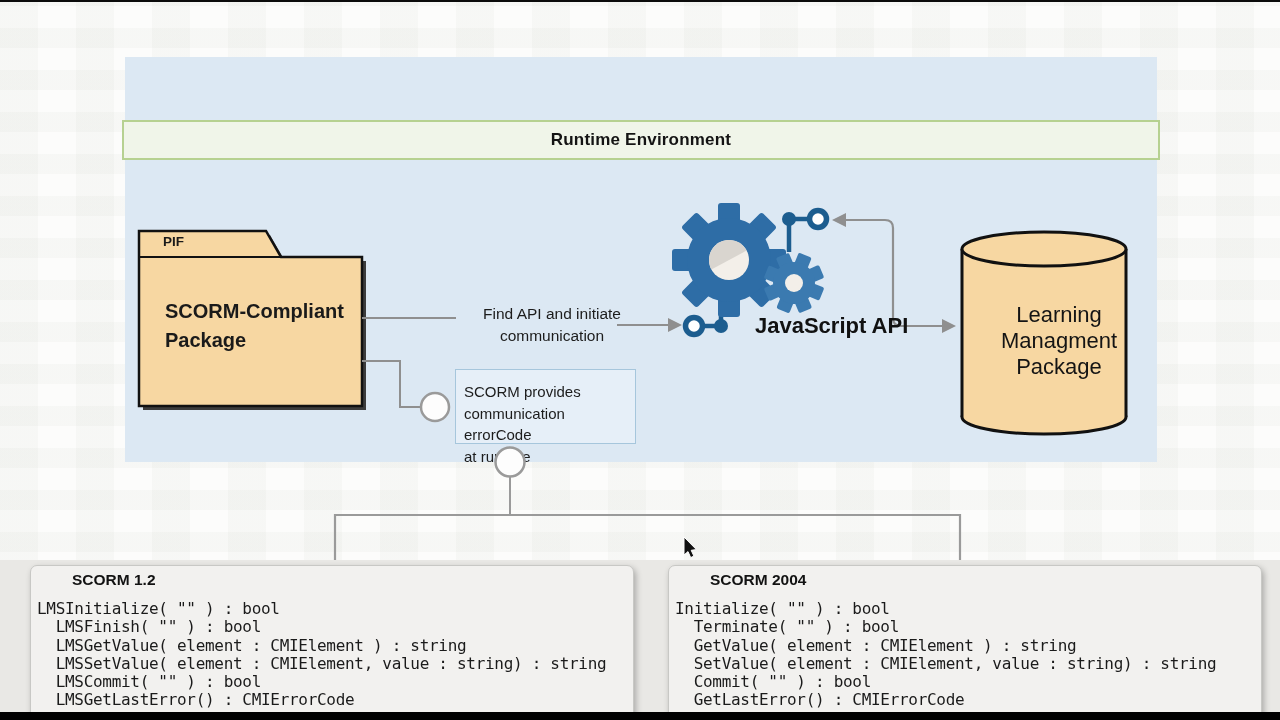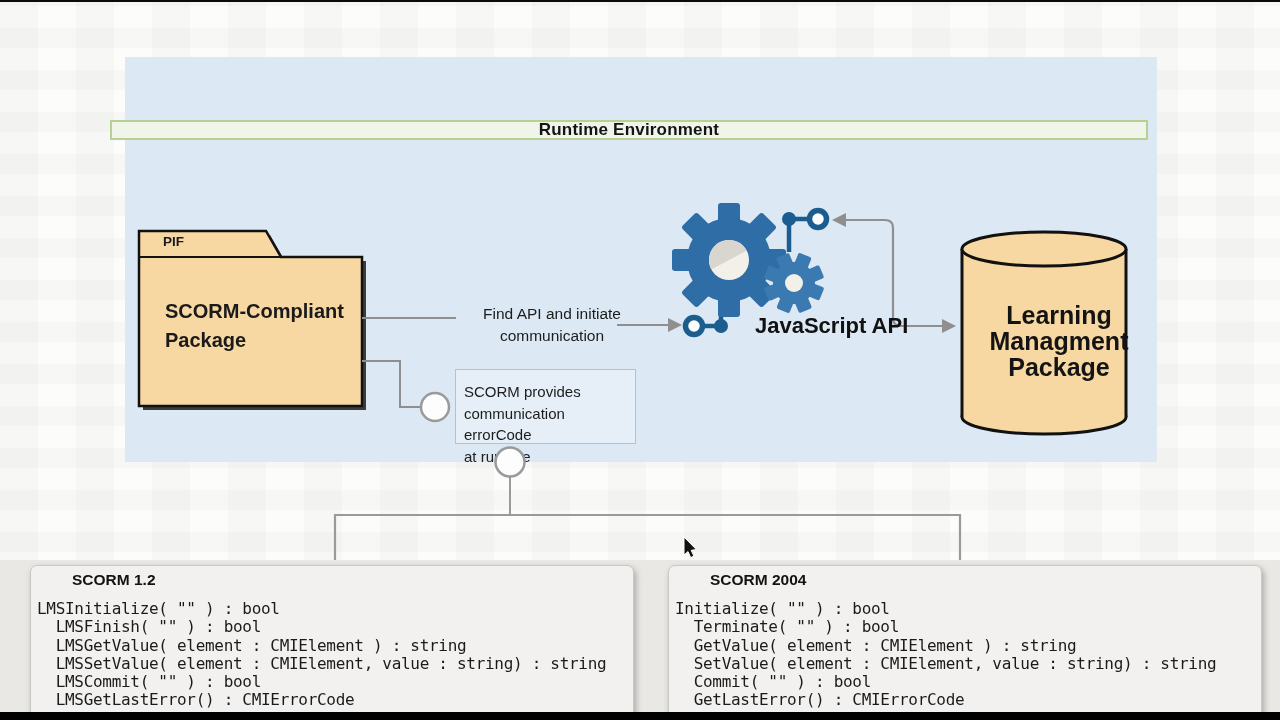--- a/index.html
+++ b/index.html
@@ -8,36 +8,36 @@
   .stage::before{content:"";position:absolute;inset:0;pointer-events:none;
     background-image:
       repeating-linear-gradient(90deg, rgba(150,160,140,0.05) 0 38px, rgba(0,0,0,0) 38px 76px),
       repeating-linear-gradient(0deg, rgba(150,160,140,0.05) 0 20px, rgba(0,0,0,0) 20px 42px);}
   .abs{position:absolute;}
 
   .top-line{left:0;top:0;width:1280px;height:2px;background:#0b0b0b;z-index:10;}
   .bottom-bar{left:0;top:712px;width:1280px;height:8px;background:#000;z-index:10;}
 
   .panel{left:125px;top:57px;width:1032px;height:405px;background:var(--panel-blue,#dce8f3);z-index:1;}
-  .banner{left:110px;top:120px;width:1038px;height:20px;background:var(--banner-fill,#f0f5e9);
+  .banner{left:122px;top:120px;width:1038px;height:40px;background:var(--banner-fill,#f0f5e9);
           border:2px solid var(--banner-border,#b6d191);box-sizing:border-box;z-index:2;
           display:flex;align-items:center;justify-content:center;}
   .banner-title{font-size:17px;font-weight:bold;color:#141414;letter-spacing:.2px;}
 
   svg.overlay{left:0;top:0;width:1280px;height:720px;z-index:3;pointer-events:none;}
 
   .txt{z-index:4;color:#1a1a1a;padding-left:15px;}
   .pif-label{left:148px;top:234px;font-size:13.5px;font-weight:bold;}
   .package-name{left:150px;top:297px;width:212px;font-size:20px;line-height:29px;font-weight:bold;}
   .find-api{left:452px;top:303px;width:170px;text-align:center;font-size:15.5px;line-height:22px;color:#1c1c1c;}
   .note-box{left:455px;top:369px;width:181px;height:75px;box-sizing:border-box;
             background:#e6eff8;border:1px solid #a6c6dc;padding:11px 8px;z-index:2;}
   .note-box .nline{font-size:15px;line-height:21.5px;color:#1c1c1c;}
   .jsapi-label{left:740px;top:313px;font-size:22px;font-weight:bold;color:#111;}
-  .lms-label{left:962px;top:302px;width:164px;text-align:center;font-size:25px;line-height:26px;font-weight:bold;color:#141414;}
+  .lms-label{left:962px;top:302px;width:164px;text-align:center;font-size:22px;line-height:26px;font-weight:normal;color:#141414;}
   .bracket-label{left:393px;top:529px;font-size:17px;color:#2e2e2e;letter-spacing:.2px;}
 
   .band{left:0;top:560px;width:1280px;height:152px;background:var(--band-gray,#e9e8e5);z-index:5;}
   .api-box{z-index:6;background:var(--api-box-fill,#f2f1ef);border:1px solid #c8c8c5;border-radius:7px;
            box-shadow:2px 3px 6px rgba(0,0,0,0.28);box-sizing:border-box;}
   .box-12{left:30px;top:565px;width:604px;height:162px;}
   .box-2004{left:668px;top:565px;width:594px;height:162px;}
   .api-title{position:absolute;left:9px;top:5px;font-size:15.5px;font-weight:bold;color:#121212;
              font-family:"Liberation Sans",sans-serif;margin-left:32px;}
   .api-code{position:absolute;left:6px;top:34px;font-family:"DejaVu Sans Mono","Liberation Mono",monospace;

